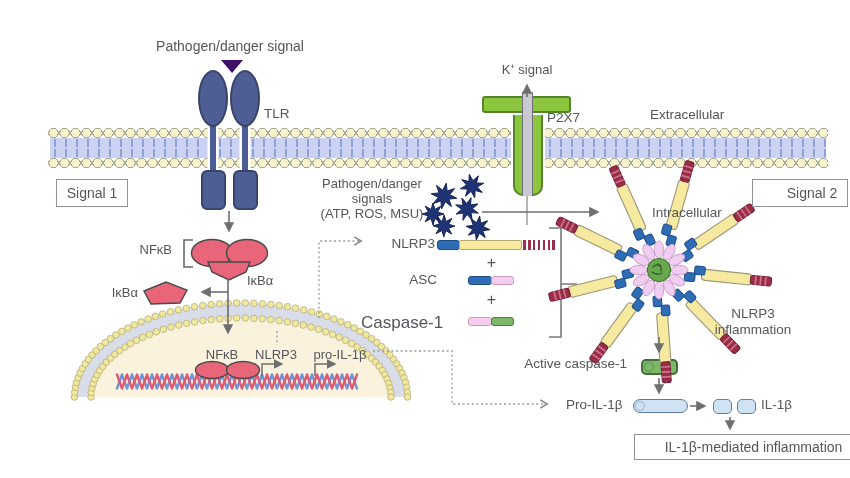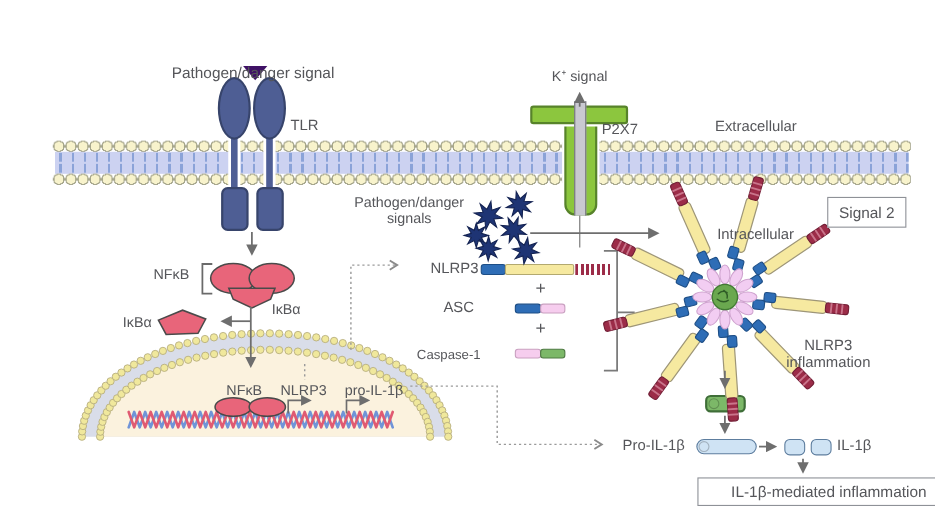--- a/index.html
+++ b/index.html
@@ -374,49 +374,52 @@
         <circle cx="659" cy="270" r="11.5" fill="#6aa84f" stroke="#427a34" stroke-width="1.2"></circle>
         <path d="M653 267 q4 -4 8 -1 M652 272 q5 4 10 1 M658 264 q4 3 3 7" fill="none" stroke="#2f5c26" stroke-width="1.3" stroke-linecap="round"></path>
       </g>
 
     <path d="M659,337 L659,351" fill="none" stroke="#6e6e6e" stroke-width="1.6" marker-end="url(#ah)"></path>
     <path d="M659,378 L659,392" fill="none" stroke="#6e6e6e" stroke-width="1.6" marker-end="url(#ah)"></path>
     <path d="M690,406 L704,406" fill="none" stroke="#6e6e6e" stroke-width="1.6" marker-end="url(#ah)"></path>
     <path d="M730,417 L730,428" fill="none" stroke="#6e6e6e" stroke-width="1.6" marker-end="url(#ah)"></path>
   </svg>
 
-  <div class="lbl center" style="left:125px;top:39px;width:210px;font-size:14px;margin-top:20px;">Pathogen/danger signal</div>
+  <div class="lbl center" style="left:125px;top:39px;width:210px;font-size:14px;">Pathogen/danger signal</div>
   <div class="lbl" style="left:264px;top:106px;font-size:13.5px;">TLR</div>
+  <div class="obox" style="left:56px;top:179px;width:70px;height:26px;">Signal 1</div>
   <div class="lbl right" style="left:122px;top:242px;width:50px;">NFκB</div>
   <div class="lbl" style="left:247px;top:273px;">IκBα</div>
   <div class="lbl right" style="left:93px;top:285px;width:45px;">IκBα</div>
 
   <div class="lbl center" style="left:196px;top:347px;width:52px;">NFκB</div>
   <div class="lbl center" style="left:248px;top:347px;width:56px;">NLRP3</div>
   <div class="lbl center" style="left:305px;top:347px;width:70px;">pro-IL-1β</div>
 
   <div class="lbl center" style="left:487px;top:62px;width:80px;">K⁺ signal</div>
   <div class="lbl" style="left:547px;top:110px;font-size:13.5px;">P2X7</div>
   <div class="lbl" style="left:650px;top:107px;font-size:13.5px;">Extracellular</div>
   <div class="lbl" style="left:652px;top:174px;font-size:13.5px;margin-top:31px;">Intracellular</div>
-  <div class="obox" style="left:752px;top:179px;width:70px;height:26px;">Signal 2</div>
+  <div class="obox" style="left:752px;top:179px;width:70px;height:26px;padding-left:24px;">Signal 2</div>
 
   <div class="lbl center" style="left:305px;top:176px;width:134px;">
     <span style="display:block;">Pathogen/danger</span>
     <span style="display:block;">signals</span>
+    <span style="display:block;">(ATP, ROS, MSU)</span>
   </div>
 
   <div class="lbl right" style="left:381px;top:236px;width:54px;font-size:13.5px;">NLRP3</div>
   <div class="lbl center" style="left:484px;top:255px;width:15px;font-size:16px;">+</div>
-  <div class="lbl right" style="left:397px;top:272px;width:40px;font-size:13.5px;text-align:center;">ASC</div>
+  <div class="lbl right" style="left:397px;top:272px;width:40px;font-size:13.5px;">ASC</div>
   <div class="lbl center" style="left:484px;top:292px;width:15px;font-size:16px;">+</div>
-  <div class="lbl right" style="left:361px;top:315px;width:76px;font-size:12px;">Caspase-1</div>
+  <div class="lbl right" style="left:361px;top:315px;width:76px;font-size:17px;">Caspase-1</div>
 
   <div class="lbl center" style="left:691px;top:306px;width:124px;font-size:13.5px;line-height:15.5px;">
     <span style="display:block;">NLRP3</span>
     <span style="display:block;">inflammation</span>
   </div>
 
+  <div class="lbl right" style="left:500px;top:356px;width:127px;font-size:13.5px;">Active caspase-1</div>
   <div class="lbl" style="left:566px;top:397px;font-size:13.5px;">Pro-IL-1β</div>
   <div class="lbl" style="left:761px;top:397px;font-size:13.5px;">IL-1β</div>
   <div class="obox" style="left:634px;top:434px;width:237px;height:24px;border-width:1.5px;">IL-1β-mediated inflammation</div>
 
 </div>
 
 </body></html>

